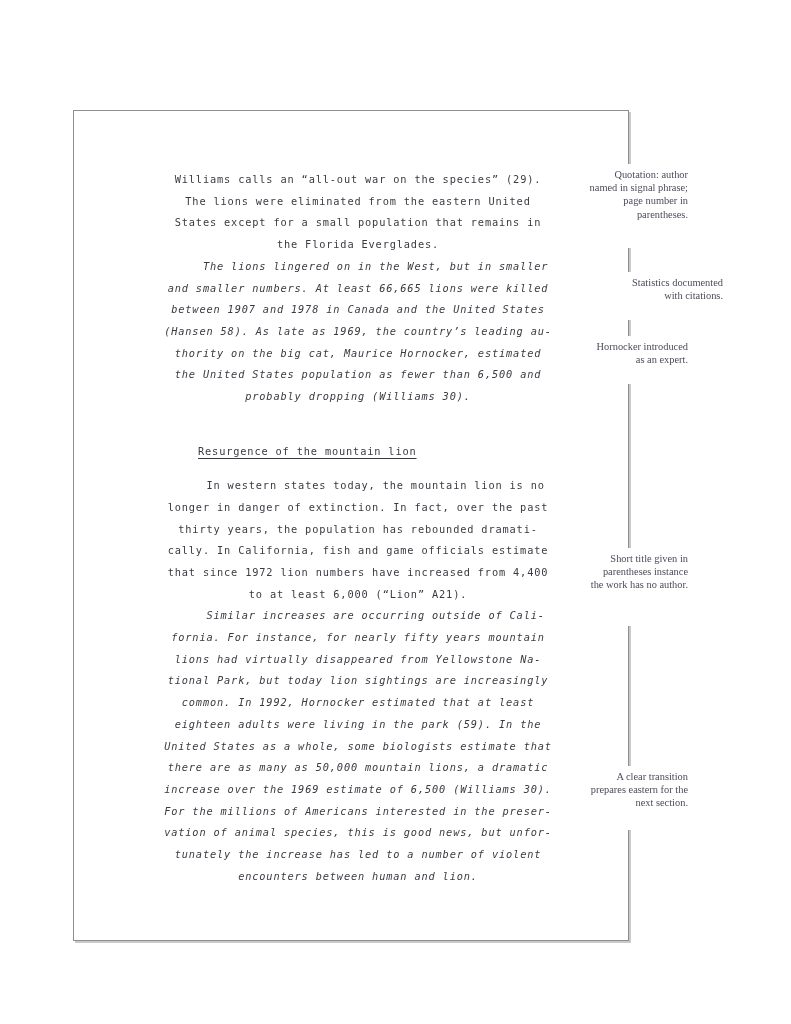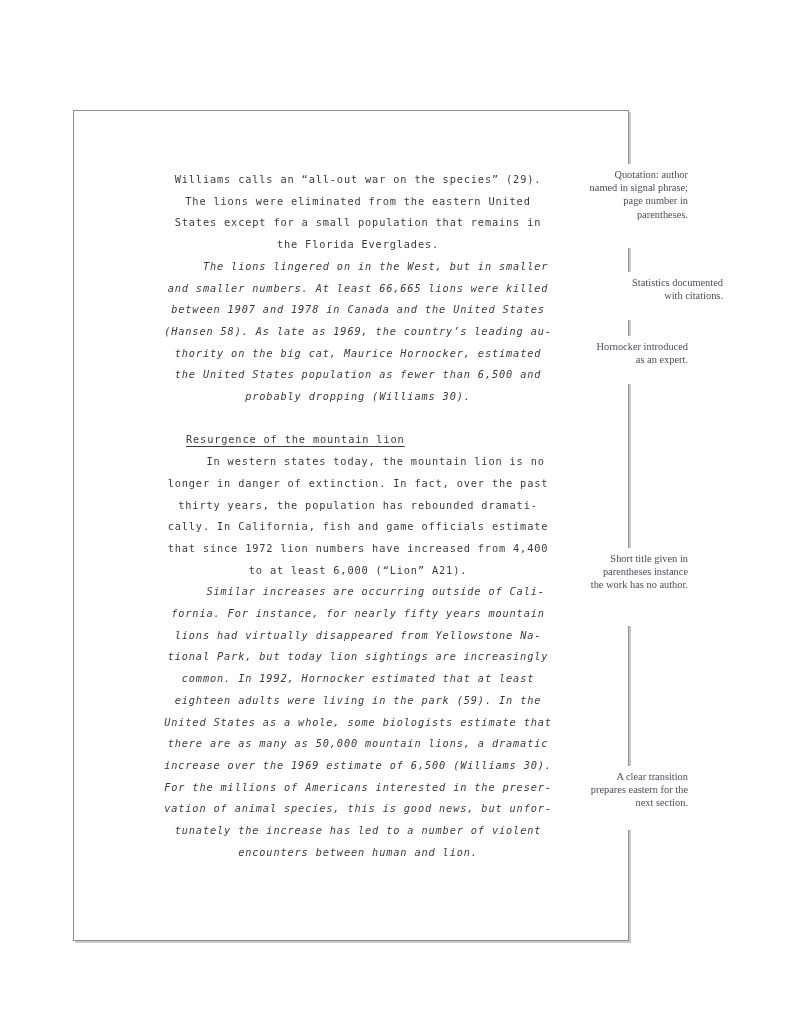--- a/index.html
+++ b/index.html
@@ -63,21 +63,21 @@
     margin-top: 0;
     font-style: italic;
   }
   .section-heading {
     font-family: "DejaVu Sans Mono", "Liberation Mono", monospace;
     font-size: 10.3px;
     line-height: 21.7px;
     letter-spacing: 0.85px;
     color: #3a3a42;
     white-space: pre;
-    margin: 0;
+    margin: 12px;
     padding-left: 38px;
     text-decoration: underline;
     text-underline-offset: 3px;
     text-decoration-thickness: 1px;
   }
   .gap-before-heading {
     height: 21.7px;
   }
 
   

